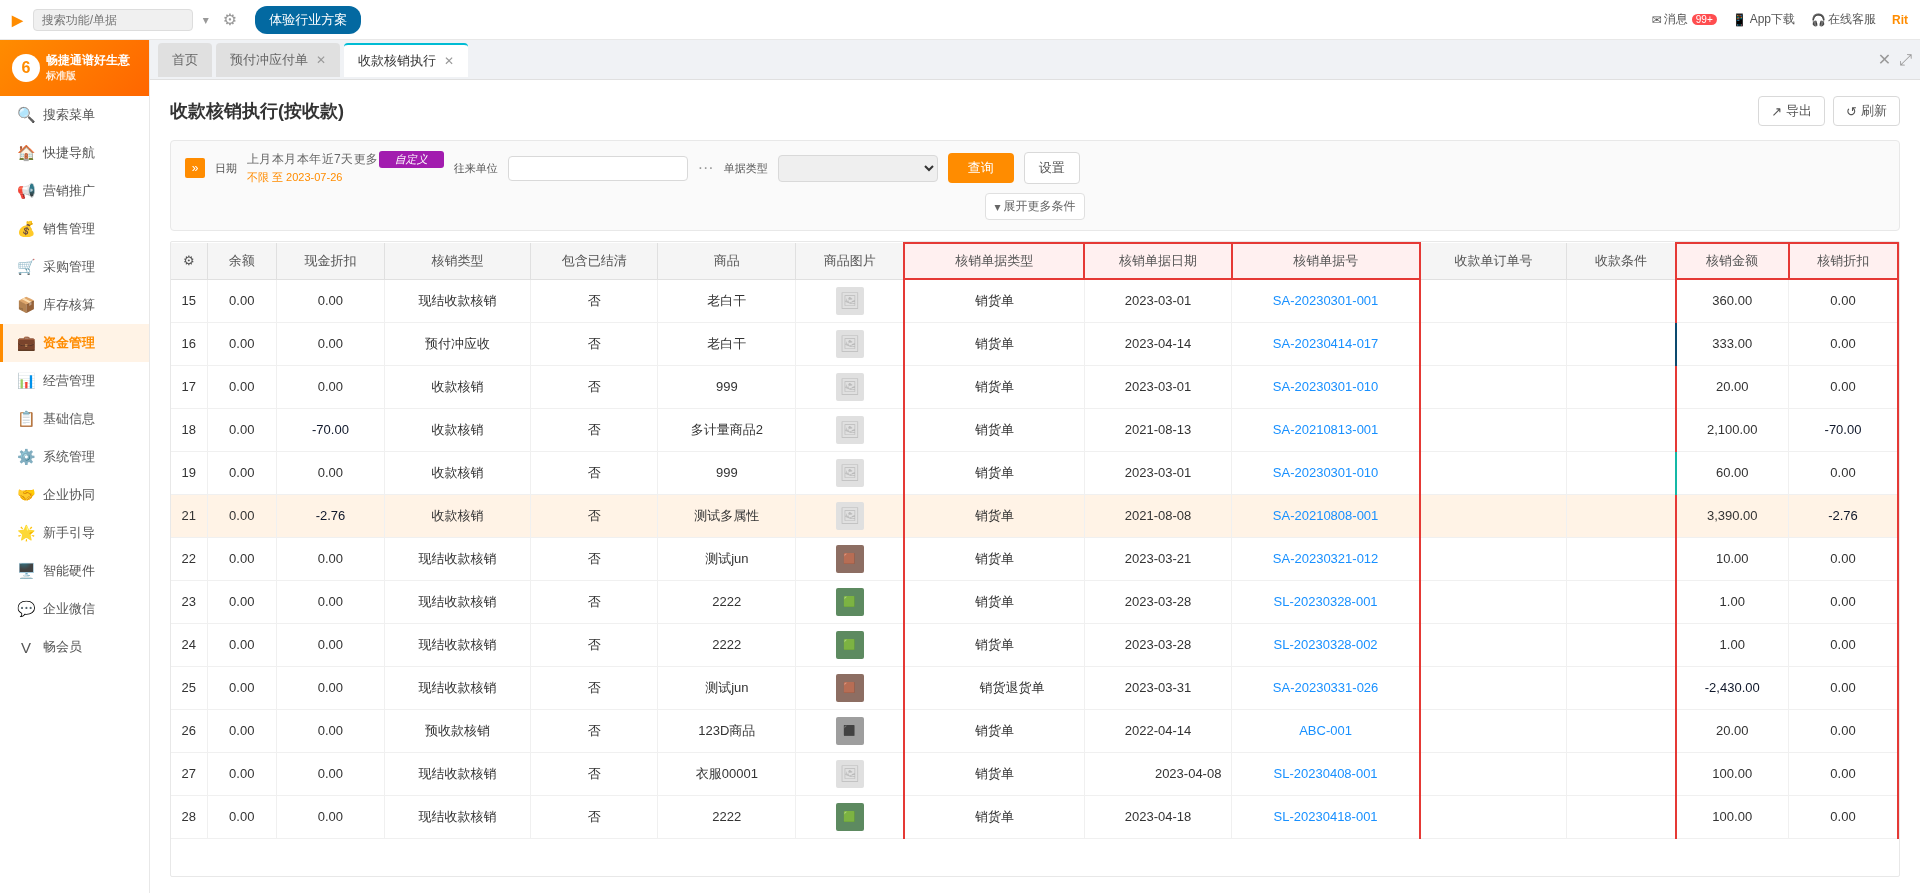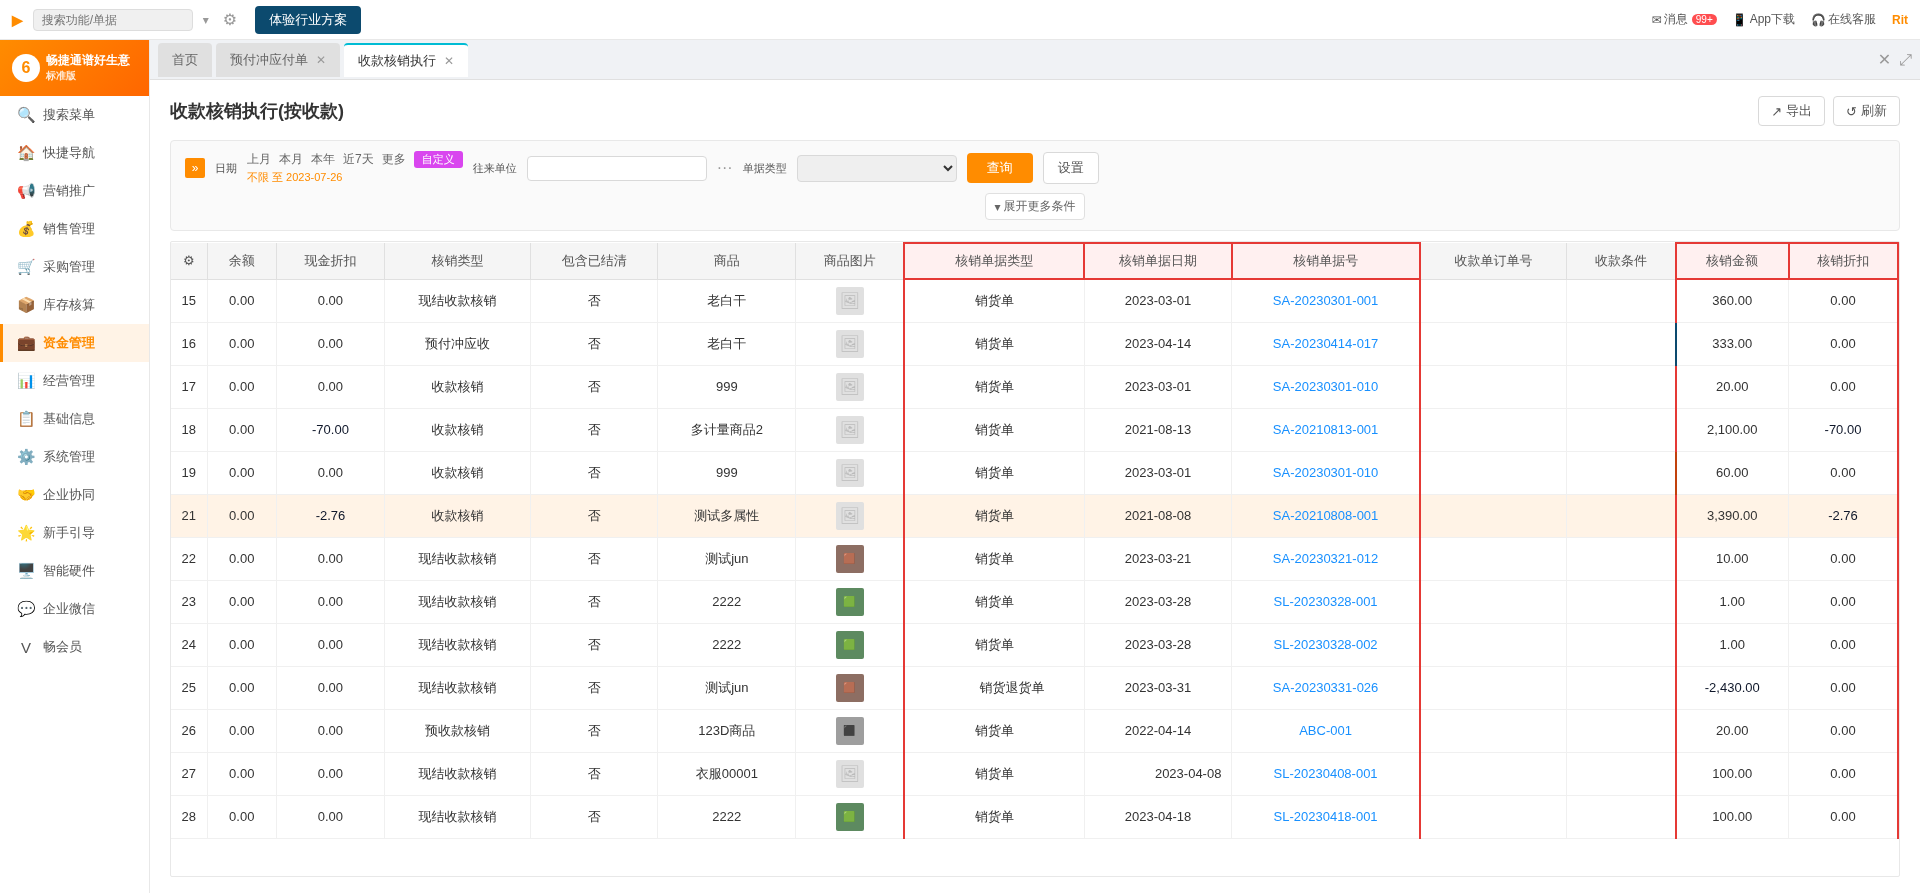--- a/index.html
+++ b/index.html
@@ -21,24 +21,24 @@
       border: 1px solid #ddd;
       border-radius: 4px;
       padding: 3px 8px;
       font-size: 12px;
       color: #999;
       width: 160px;
     }
     .top-bar-arrow { color: #999; font-size: 12px; cursor: pointer; }
     .top-bar-gear { color: #999; font-size: 16px; cursor: pointer; margin-left: 4px; }
     .top-bar-solution-btn {
-      background: #0c4a6e;
+      background: #0369a1;
       color: #fff;
       border: none;
-      border-radius: 4px;
+      border-radius: 12px;
       padding: 5px 14px;
       font-size: 13px;
       cursor: pointer;
       margin-left: 8px;
     }
     .top-bar-spacer { flex: 1; }
     .top-bar-actions { display: flex; align-items: center; gap: 16px; font-size: 12px; color: #555; }
     .top-bar-actions .badge {
       background: #ff4d4f;
       color: #fff;
@@ -170,25 +170,25 @@
       border: none;
       color: #fff;
       width: 20px; height: 20px;
       border-radius: 2px;
       cursor: pointer;
       font-size: 12px;
       display: flex; align-items: center; justify-content: center;
       flex-shrink: 0;
     }
     .filter-label { font-size: 11px; color: #555; }
-    .filter-date-links { display: flex; gap: 8px; align-items: center; }
+    .filter-date-links { display: flex; gap: 1px; align-items: center; }
     .filter-date-link { font-size: 12px; color: #666; cursor: pointer; }
     .filter-date-custom {
-      background: #d946ef; color: #fff;
-      border-radius: 3px; padding: 1px 8px; font-size: 11px; cursor: pointer;
+      background: #a21caf; color: #fff;
+      border-radius: 3px; padding: 1px 16px; font-size: 11px; cursor: pointer; font-style: italic;
     }
     .filter-date-range { font-size: 11px; color: #ff8c00; margin-top: 2px; }
     .filter-date-group { display: flex; flex-direction: column; }
     .filter-input {
       border: 1px solid #d9d9d9; border-radius: 4px; padding: 4px 10px;
       font-size: 13px; color: #333; width: 180px;
     }
     .filter-dots { color: #999; font-size: 16px; }
     .filter-select {
       border: 1px solid #d9d9d9; border-radius: 4px; padding: 4px 10px;
@@ -522,21 +522,21 @@
       <td class="">0.00</td>
       <td>收款核销</td>
       <td>否</td>
       <td>999</td>
       <td><span class="img-placeholder">🖼</span></td>
       <td style="border-left:2px solid #e53935; border-right:1px solid #f0f0f0;">销货单</td>
       <td style="border-right:1px solid #f0f0f0;">2023-03-01</td>
       <td class="link" style="border-right:2px solid #e53935;">SA-20230301-010</td>
       <td></td>
       <td></td>
-      <td class="" style="border-left:2px solid #c2410c;">60.00</td>
+      <td class="" style="border-left:2px solid #14b8a6;">60.00</td>
       <td class="" style="border-right:2px solid #e53935;">0.00</td>
     </tr>
               <tr class="row-highlight">
       <td>21</td>
       <td>0.00</td>
       <td class="text-red">-2.76</td>
       <td>收款核销</td>
       <td>否</td>
       <td>测试多属性</td>
       <td><span class="img-placeholder">🖼</span></td>

